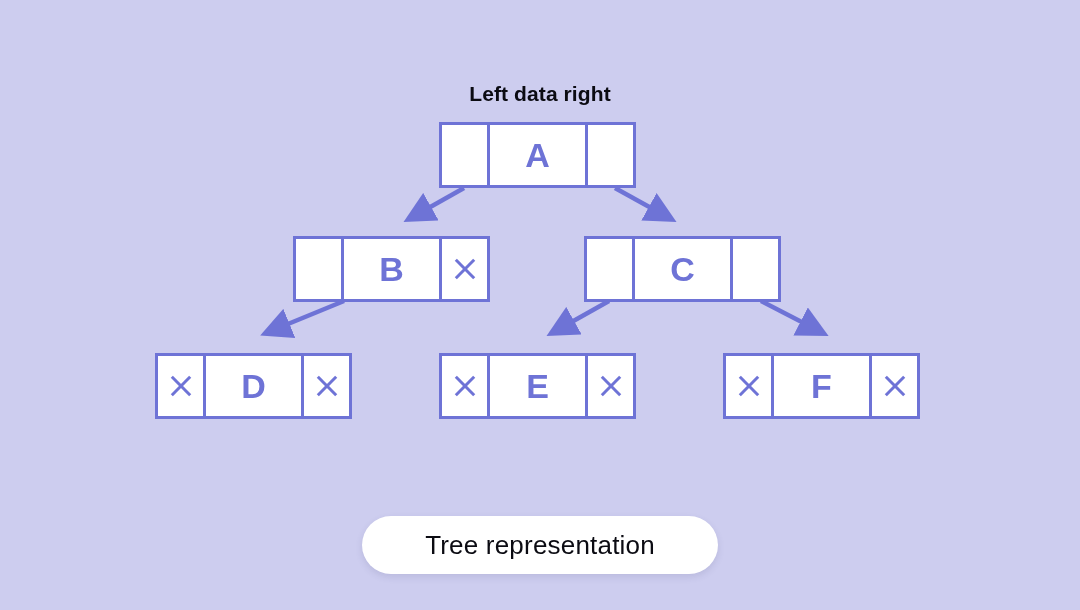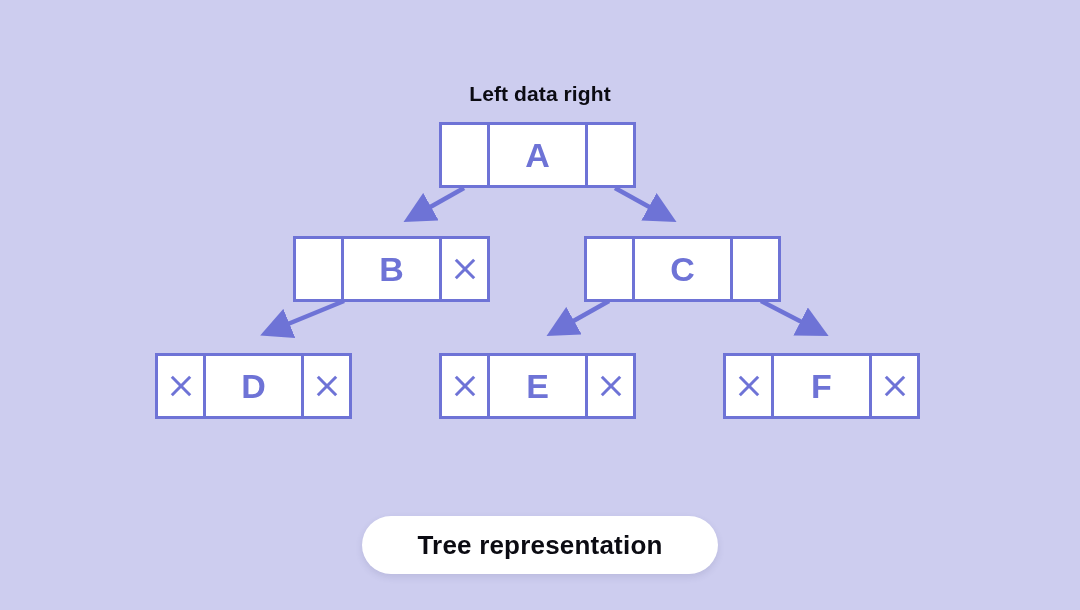--- a/index.html
+++ b/index.html
@@ -101,21 +101,21 @@
     height: 58px;
     background: #ffffff;
     border-radius: 29px;
     display: flex;
     align-items: center;
     justify-content: center;
     box-shadow: 0 3px 7px rgba(60, 60, 110, 0.13);
   }
   .caption-text {
     font-size: 26px;
-    font-weight: bold;
+    font-weight: normal;
     color: #0b0b12;
     letter-spacing: 0.2px;
   }
 </style>
 </head>
 <body>
 
 <div id="stage">
 
   <div class="header-label">Left data right</div>

